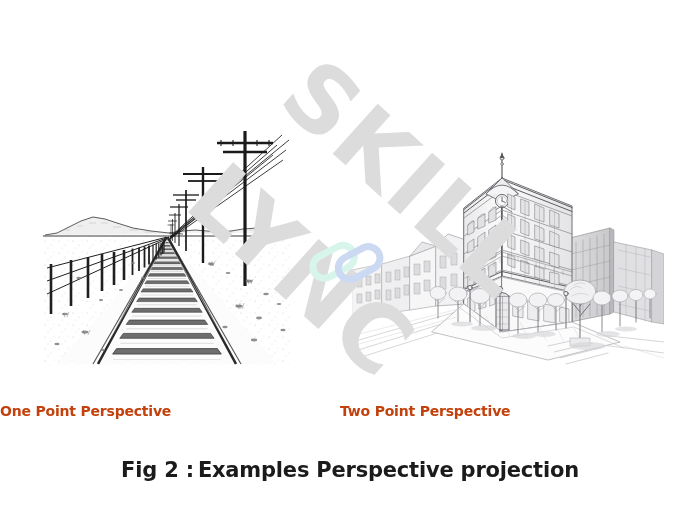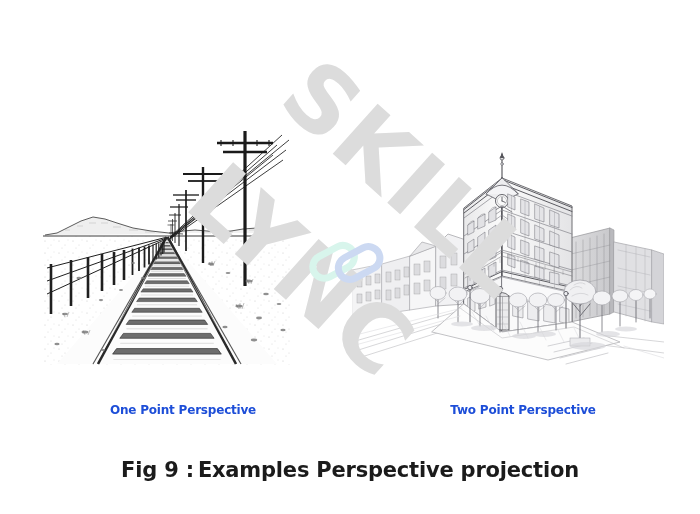--- a/index.html
+++ b/index.html
@@ -59,25 +59,25 @@
     height: 222px;
   }
   .panel svg { display: block; }
 
   
   .sub-caption {
     position: absolute;
     z-index: 8;
     font-family: "DejaVu Sans", sans-serif;
     font-weight: 700;
-    font-size: 12px;
-    color: #1d4ed8;
+    font-size: 14px;
+    color: #c2410c;
     letter-spacing: -0.2px;
     white-space: nowrap;
-    text-align: center;
+    text-align: left;
   }
   #caption-one {
     left: 0;
     top: 403px;
     width: 366px;
   }
   #caption-two {
     left: 340px;
     top: 403px;
     width: 366px;
@@ -666,14 +666,14 @@
       <rect x="-6" y="-3" width="44" height="23" rx="11.5" stroke="#ccd9f2"></rect>
     </g>
   </g>
 </svg>
 
 <div class="sub-caption" id="caption-one">One Point Perspective</div>
 
 <div class="sub-caption" id="caption-two">Two Point Perspective</div>
 
 <div id="fig-caption">
-  <span class="fig-label">Fig 9 :</span><span class="fig-text">Examples Perspective projection</span>
+  <span class="fig-label">Fig 2 :</span><span class="fig-text">Examples Perspective projection</span>
 </div>
 
 </body></html>

